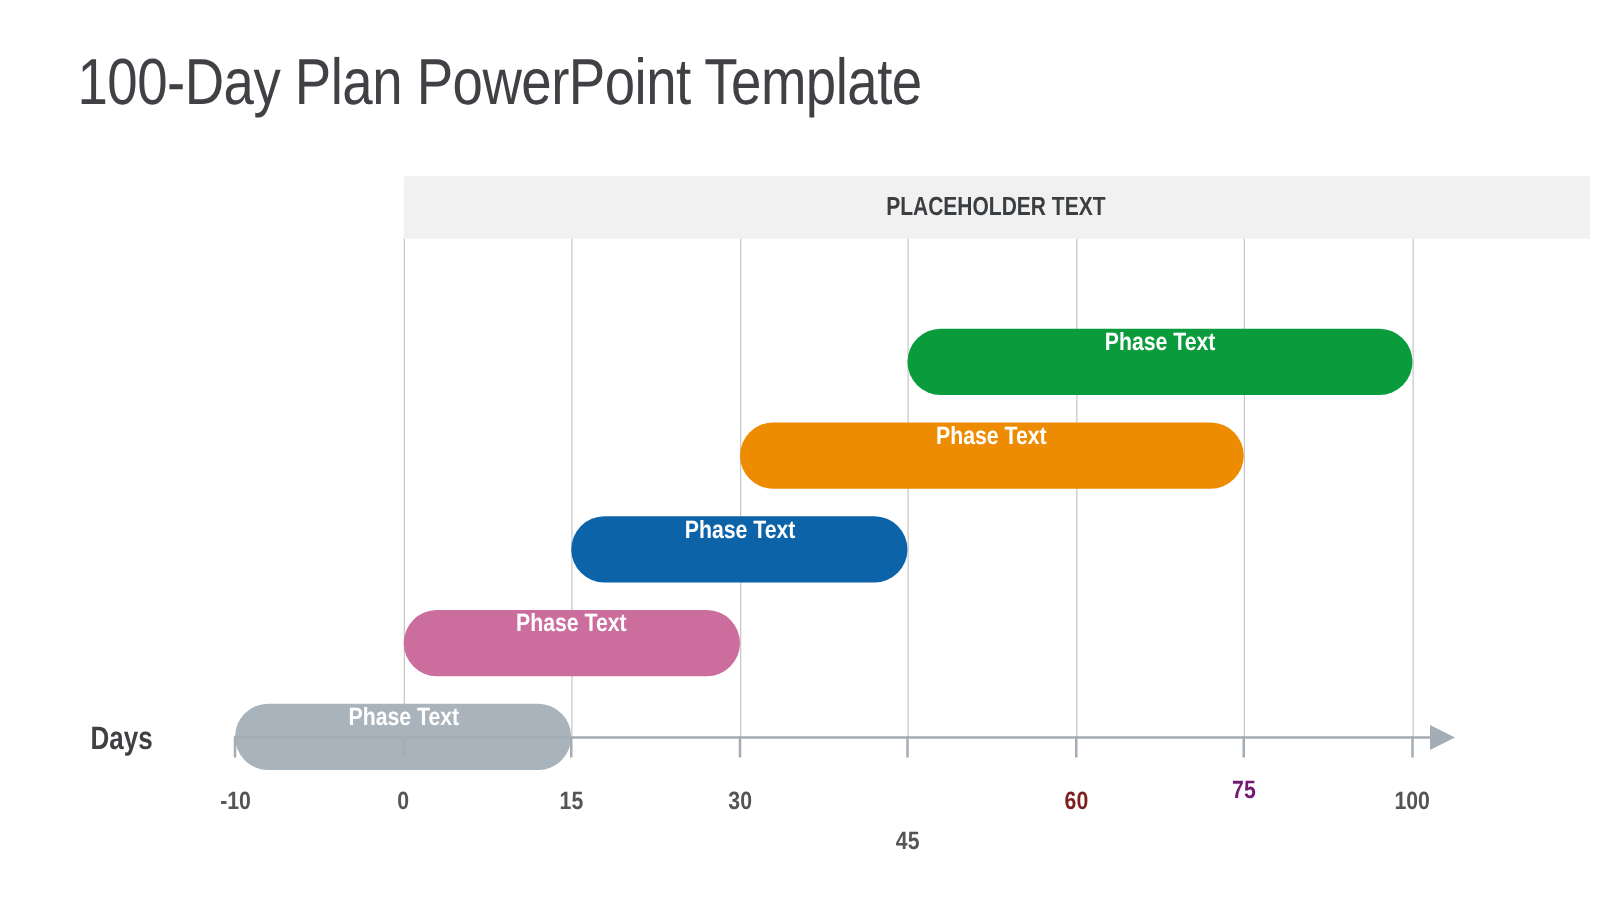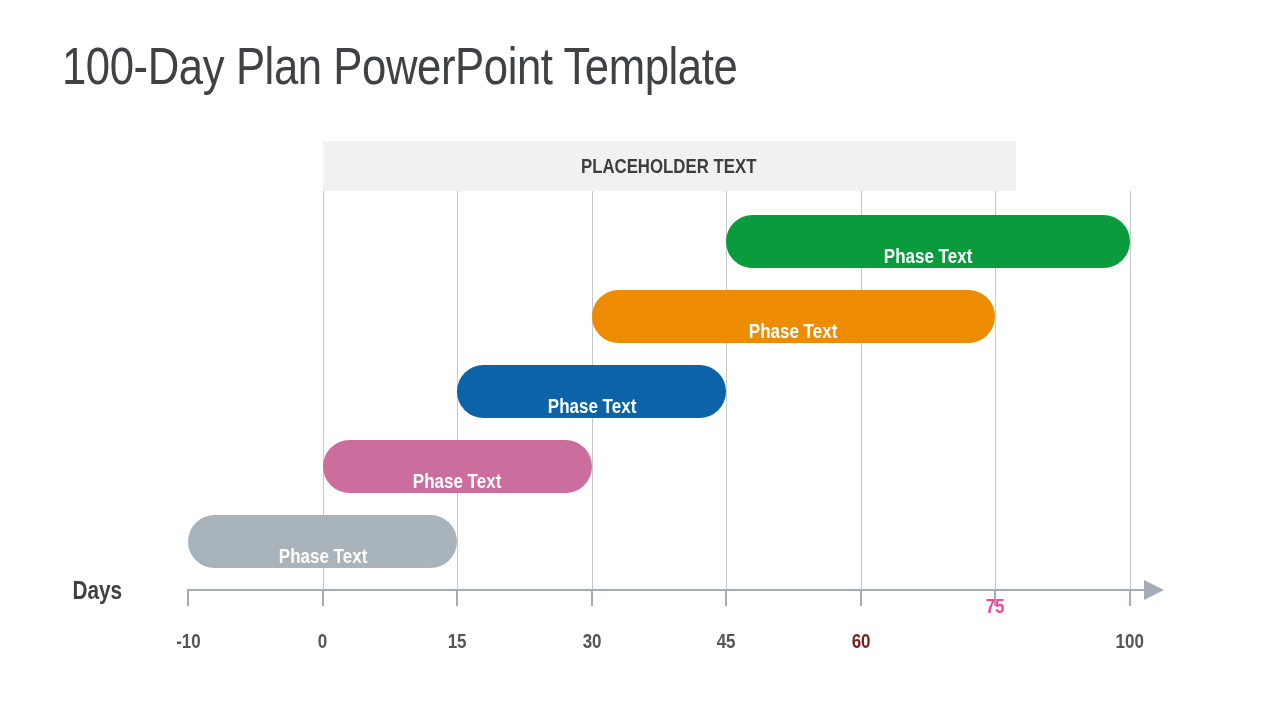--- a/index.html
+++ b/index.html
@@ -40,23 +40,24 @@
     transform: scaleX(0.8);
     white-space: nowrap;
   }
   .gridline {
     position: absolute;
     width: 1px;
   }
   .phase-bar {
     position: absolute;
     display: flex;
-    align-items: flex-end;
+    align-items: flex-start;
     justify-content: center;
     border-radius: 27px;
+    margin-top: 48px;
   }
   .phase-bar .bar-label {
     display: inline-block;
     font-size: 20px;
     font-weight: 700;
     transform: scaleX(0.85);
     white-space: nowrap;
   }
   .axis-line {
     position: absolute;
@@ -100,21 +101,21 @@
     white-space: nowrap;
   }
 </style>
 </head>
 <body>
 
 <div class="slide">
 
   <h1 class="title" style="color: rgb(63, 65, 69);">100-Day Plan PowerPoint Template</h1>
 
-  <div class="header-bar" id="header-bar" style="left: 322.571px; width: 693px; top: 141px; height: 50px; background: rgb(241, 241, 241);">
+  <div class="header-bar" id="header-bar" style="left: 322.571px; width: 949px; top: 141px; height: 50px; background: rgb(241, 241, 241);">
     <span class="hdr-label" style="color: rgb(59, 62, 65);">PLACEHOLDER TEXT</span>
   </div>
 
   <div id="gridlines">
       <div class="gridline" style="left: 322.571px; top: 191px; height: 399px; background: rgb(199, 199, 199);"></div>
       <div class="gridline" style="left: 457.143px; top: 191px; height: 399px; background: rgb(199, 199, 199);"></div>
       <div class="gridline" style="left: 591.714px; top: 191px; height: 399px; background: rgb(199, 199, 199);"></div>
       <div class="gridline" style="left: 726.286px; top: 191px; height: 399px; background: rgb(199, 199, 199);"></div>
       <div class="gridline" style="left: 860.857px; top: 191px; height: 399px; background: rgb(199, 199, 199);"></div>
       <div class="gridline" style="left: 995.429px; top: 191px; height: 399px; background: rgb(199, 199, 199);"></div>
@@ -150,23 +151,23 @@
       <div class="axis-tick" style="left: 725.286px; top: 589px; background: rgb(164, 173, 181);"></div>
       <div class="axis-tick" style="left: 859.857px; top: 589px; background: rgb(164, 173, 181);"></div>
       <div class="axis-tick" style="left: 994.429px; top: 589px; background: rgb(164, 173, 181);"></div>
       <div class="axis-tick" style="left: 1129px; top: 589px; background: rgb(164, 173, 181);"></div>
     </div>
   <div id="tick-labels">
       <div class="tick-label" style="left: 128px; top: 627px; color: rgb(84, 85, 87);"><span>-10</span></div>
       <div class="tick-label" style="left: 262.571px; top: 627px; color: rgb(84, 85, 87);"><span>0</span></div>
       <div class="tick-label" style="left: 397.143px; top: 627px; color: rgb(84, 85, 87); text-align: center;"><span>15</span></div>
       <div class="tick-label" style="left: 531.714px; top: 627px; color: rgb(84, 85, 87);"><span>30</span></div>
-      <div class="tick-label" style="left: 666.286px; top: 627px; color: rgb(84, 85, 87);"><span>45</span></div>
+      <div class="tick-label" style="left: 666.286px; top: 659px; color: rgb(84, 85, 87);"><span>45</span></div>
       <div class="tick-label" style="left: 800.857px; top: 627px; color: #7f1d1d;"><span>60</span></div>
-      <div class="tick-label" style="left: 935.429px; top: 592px; color: #ec4899;"><span>75</span></div>
+      <div class="tick-label" style="left: 935.429px; top: 618px; color: #701a75;"><span>75</span></div>
       <div class="tick-label" style="left: 1070px; top: 627px; color: rgb(84, 85, 87);"><span>100</span></div>
     </div>
 
   <div class="days-label" id="days-label" style="left: 60px; top: 576px; color: rgb(62, 64, 67);">
     <span>Days</span>
   </div>
 
 </div>
 
 </body></html>

